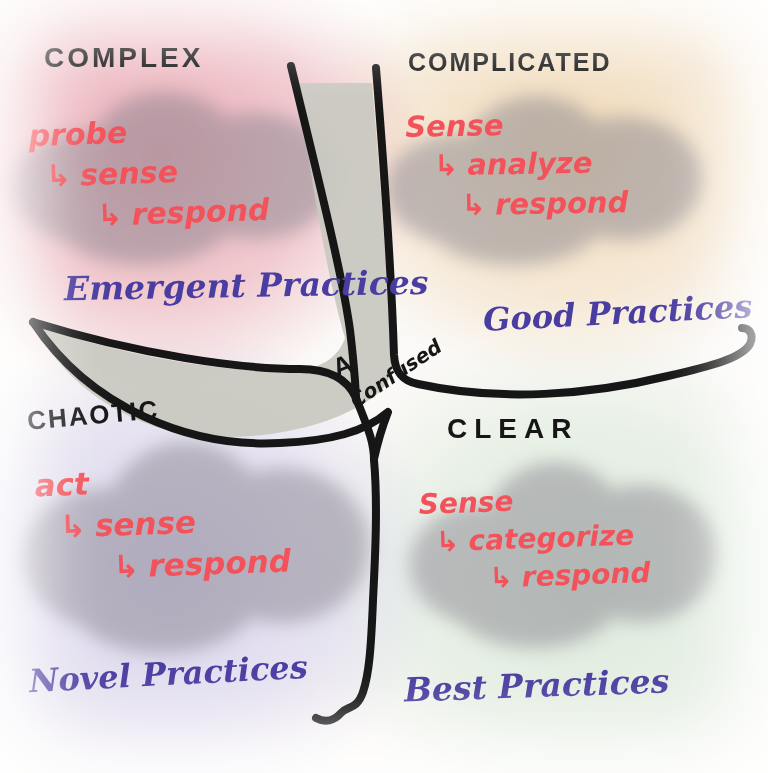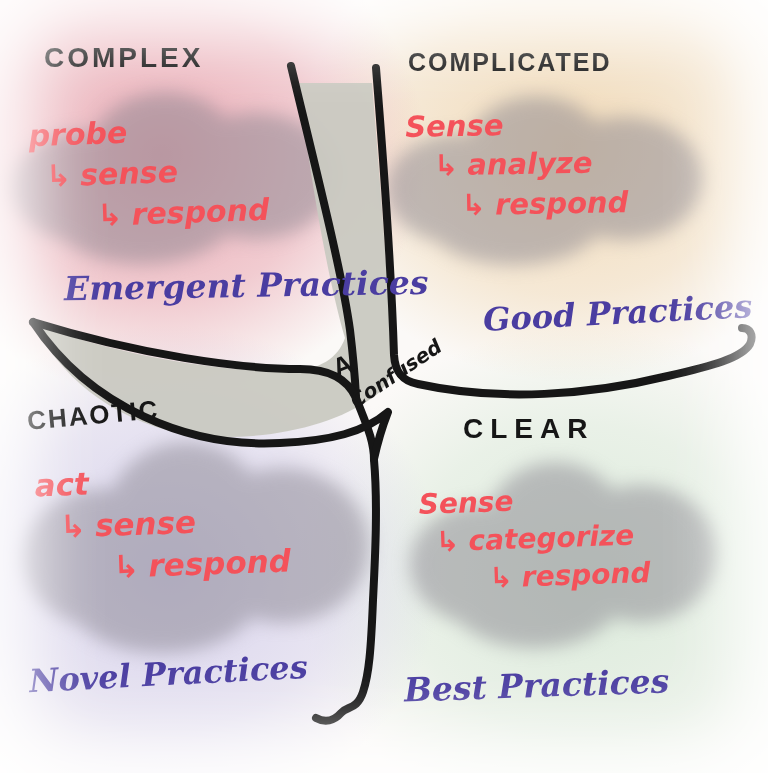--- a/index.html
+++ b/index.html
@@ -43,21 +43,21 @@
     font-family:"DejaVu Sans", sans-serif; font-style:italic; font-weight:600;
     line-height:1.36; white-space:nowrap;}
   .steps .arrow{font-style:normal; margin-right:9px; font-weight:bold;}
   .practice{position:absolute; z-index:5; color:var(--practice-text);
     font-family:"DejaVu Serif", serif; font-style:italic; font-weight:bold; white-space:nowrap;}
   .center-label{position:absolute; z-index:6; color:var(--ink); white-space:nowrap;}
 
   #label-complex    {left:44px;  top:42px;  font-size:28px; letter-spacing:3px;}
   #label-complicated{left:408px; top:48px;  font-size:25px; letter-spacing:2px;}
   #label-chaotic    {left:27px;  top:400px; font-size:26px; letter-spacing:2px; transform:rotate(-5deg);}
-  #label-clear      {left:447px; top:413px; font-size:28px; letter-spacing:7px;margin-left:16px;}
+  #label-clear      {left:447px; top:413px; font-size:28px; letter-spacing:7px;}
 
   #steps-complex    {left:30px;  top:112px; font-size:30px; transform:rotate(-2deg);}
   #steps-complicated{left:406px; top:106px; font-size:29px; transform:rotate(-1deg);}
   #steps-chaotic    {left:36px;  top:460px; font-size:31px; transform:rotate(-2deg);}
   #steps-clear      {left:420px; top:482px; font-size:28px; transform:rotate(-2deg);}
   #steps-complex     .s1{margin-left:16px;} #steps-complex     .s2{margin-left:66px;}
   #steps-complicated .s1{margin-left:28px;} #steps-complicated .s2{margin-left:55px;}
   #steps-chaotic     .s1{margin-left:24px;} #steps-chaotic     .s2{margin-left:76px;}
   #steps-clear       .s1{margin-left:16px;} #steps-clear       .s2{margin-left:68px;}
 

